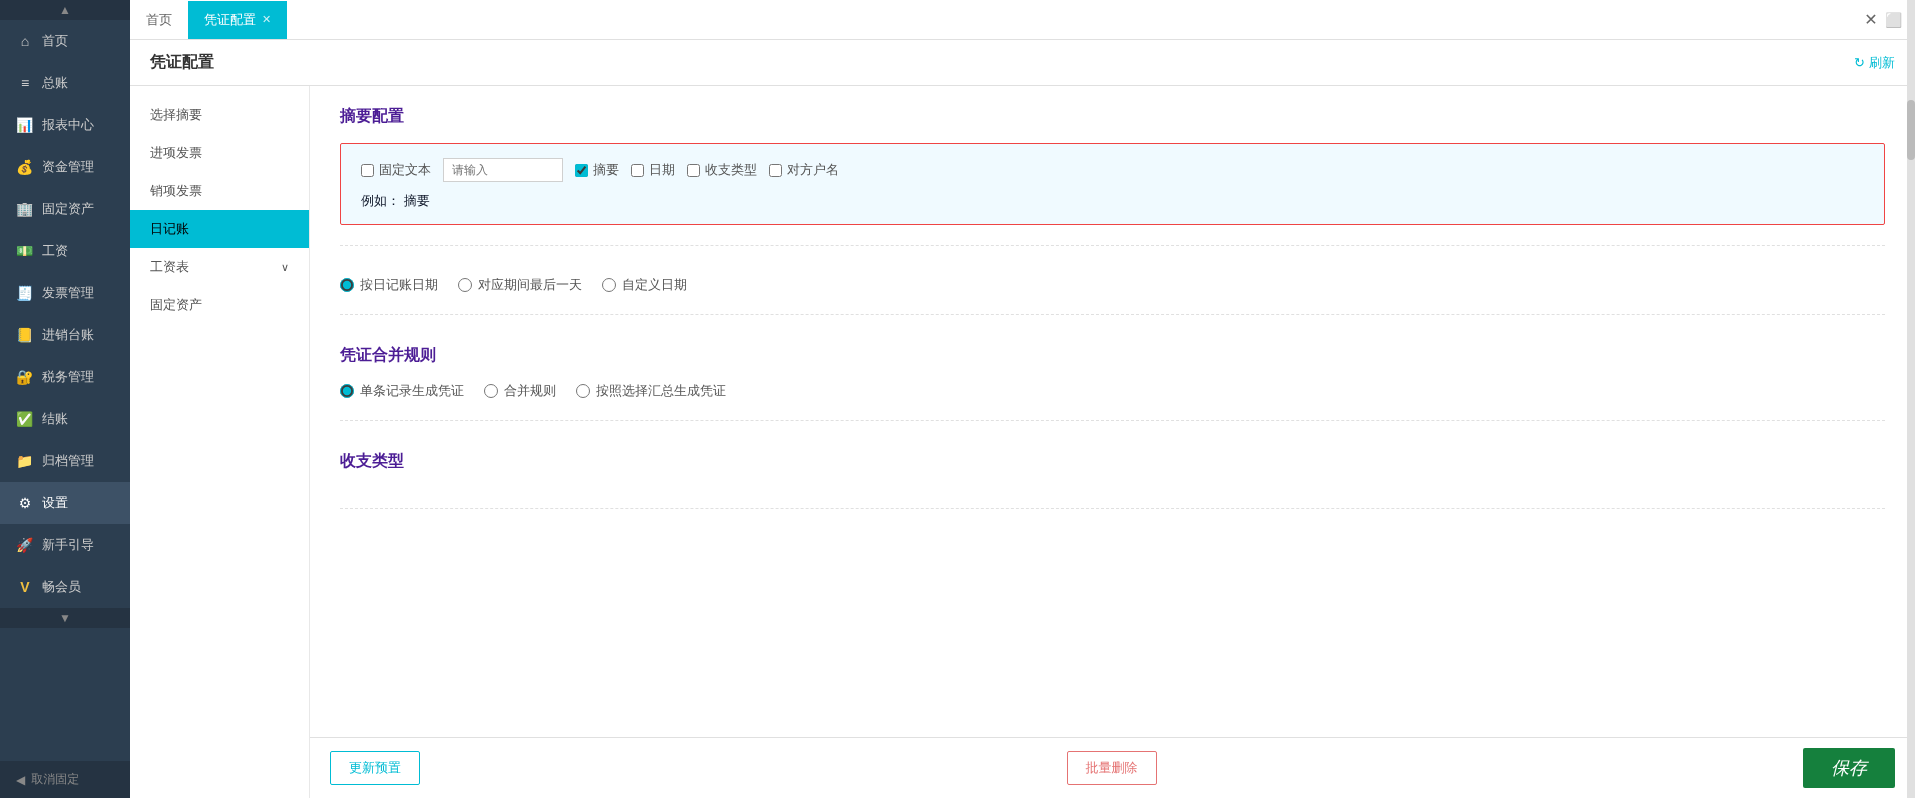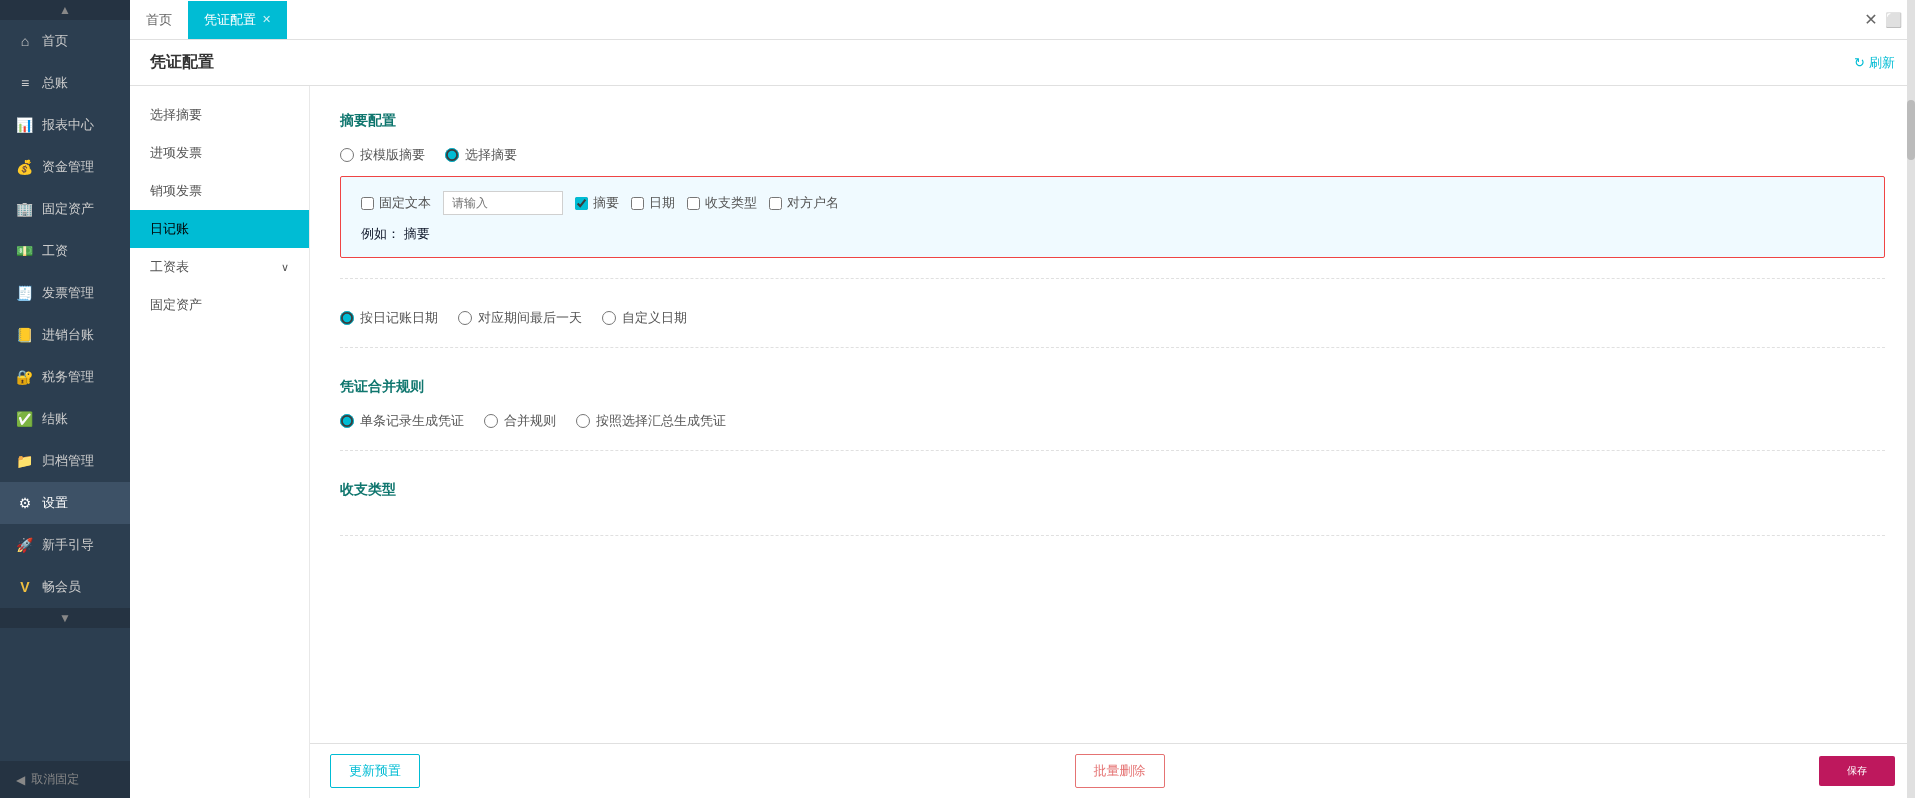--- a/index.html
+++ b/index.html
@@ -158,25 +158,24 @@
       position: relative;
     }
 
     
     .section {
       margin-bottom: 30px;
       padding-bottom: 20px;
       border-bottom: 1px dashed #e0e0e0;
     }
     .section-title {
-      font-size: 14px;
+      font-size: 16px;
       font-weight: bold;
-      color: #0f766e;
+      color: #4c1d95;
       margin-bottom: 16px;
-      margin-top: 6px;
     }
 
     
     .radio-group {
       display: flex;
       align-items: center;
       gap: 20px;
       flex-wrap: wrap;
     }
     .radio-label {
@@ -258,27 +257,28 @@
     .btn-outline-danger {
       border: 1px solid #e57373;
       color: #e57373;
       background: #fff;
       padding: 7px 18px;
       cursor: pointer;
       font-size: 13px;
       border-radius: 2px;
     }
     .btn-primary {
-      background: #be185d;
+      background: #15803d;
       color: #fff;
       border: none;
       padding: 8px 28px;
       cursor: pointer;
-      font-size: 10px;
+      font-size: 18px;
       border-radius: 2px;
+      font-style: italic;
     }
 
     
     ::-webkit-scrollbar { width: 6px; }
     ::-webkit-scrollbar-thumb { background: #ccc; border-radius: 3px; }
     ::-webkit-scrollbar-track { background: #f0f0f0; }
 
     
     .sidebar-scroll { 
       background: #253342; 
@@ -408,30 +408,20 @@
         <div class="left-nav-item">
           <span>固定资产</span>
         </div>
       </div>
 
       <div style="flex:1; display:flex; flex-direction:column; overflow:hidden;">
         <div class="right-content">
 
           <div class="section">
             <div class="section-title">摘要配置</div>
-            <div class="radio-group">
-              <label class="radio-label">
-                <input type="radio" class="radio-input" name="summary_type" style="">
-                <span>按模版摘要</span>
-              </label>
-              <label class="radio-label">
-                <input type="radio" class="radio-input" name="summary_type" checked="" style="">
-                <span>选择摘要</span>
-              </label>
-            </div>
 
             <div class="summary-box">
               <div class="checkbox-row">
                 <label class="checkbox-label">
                   <input type="checkbox" class="checkbox-input" style="">
                   <span>固定文本</span>
                 </label>
                 <input type="text" class="text-input" placeholder="请输入" style="">
                 <label class="checkbox-label">
                   <input type="checkbox" class="checkbox-input" checked="" style="">

